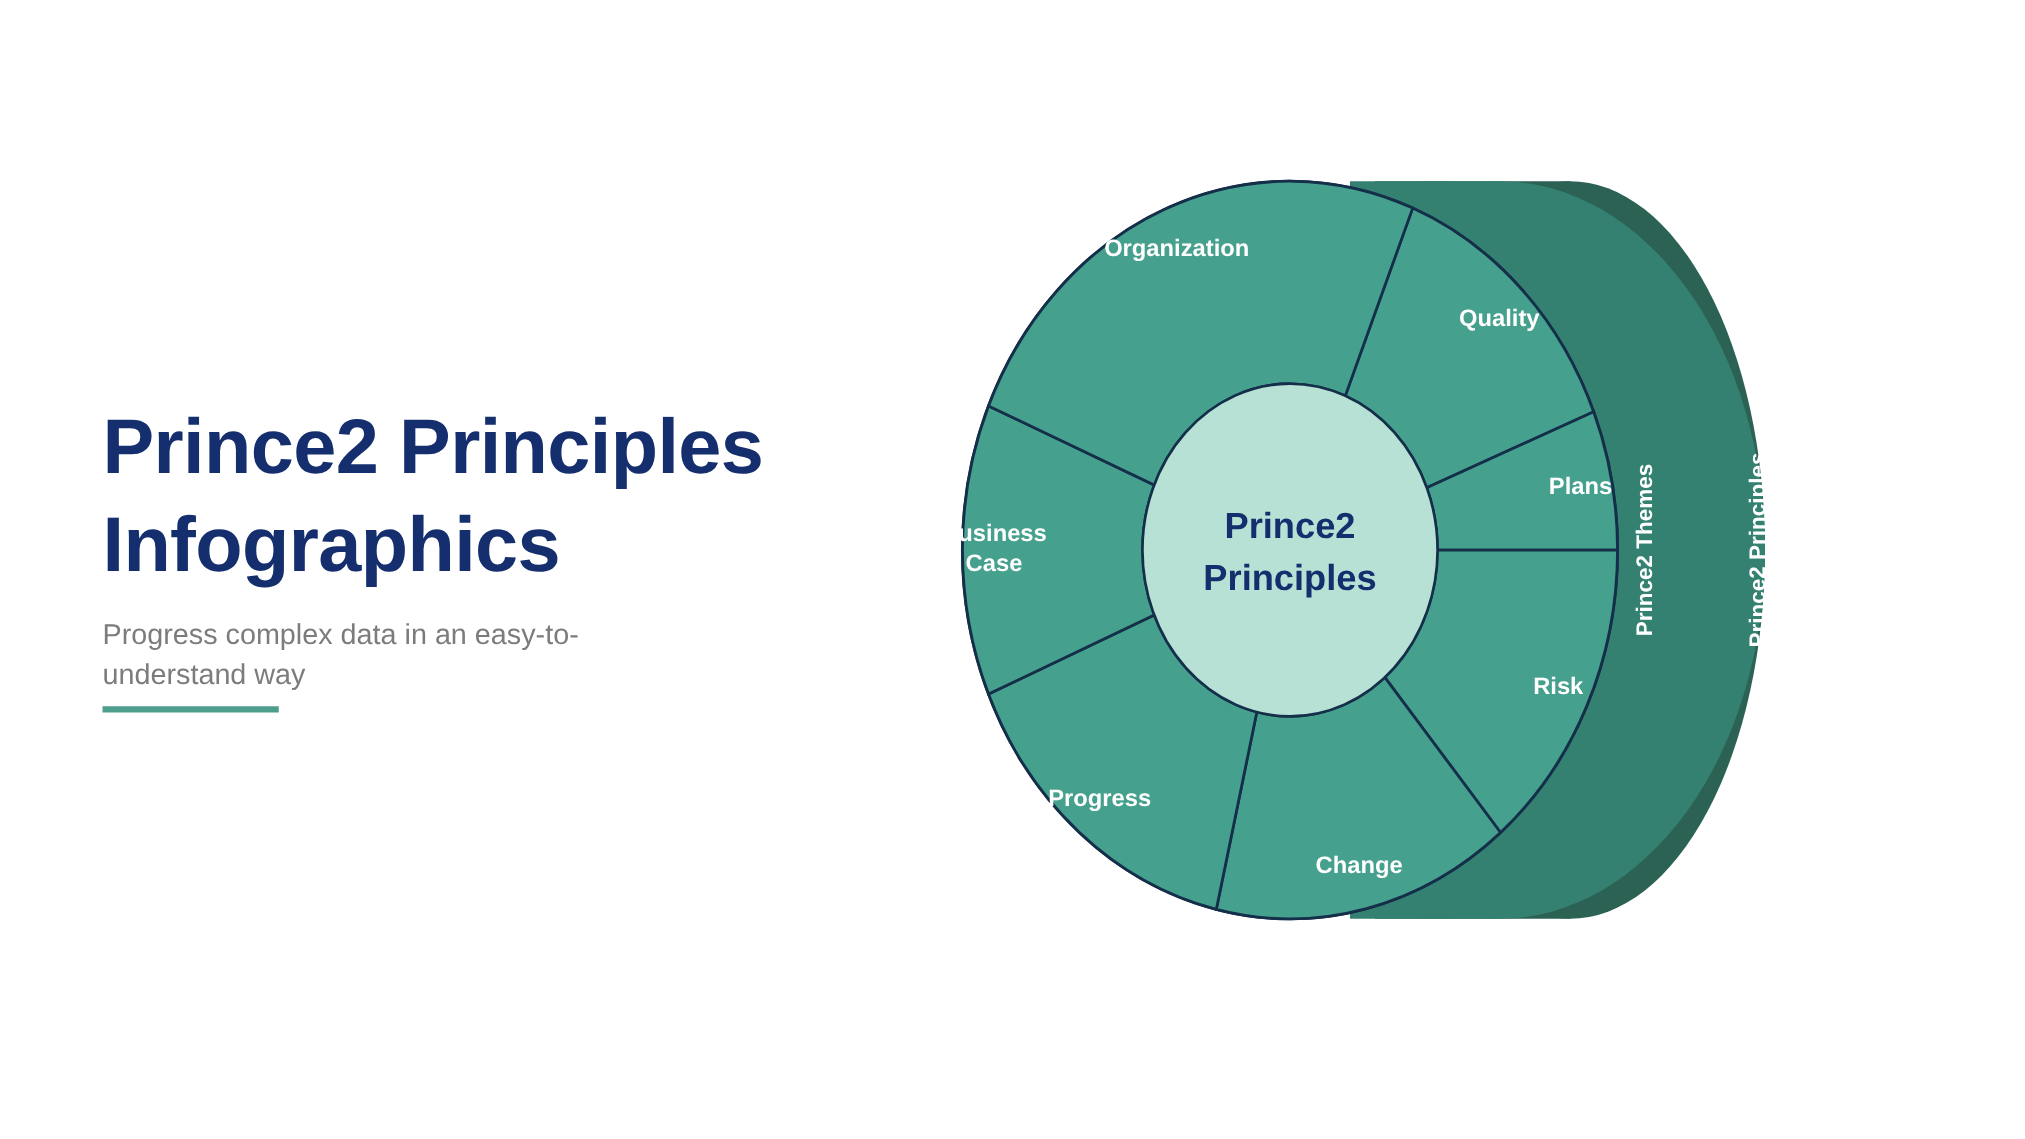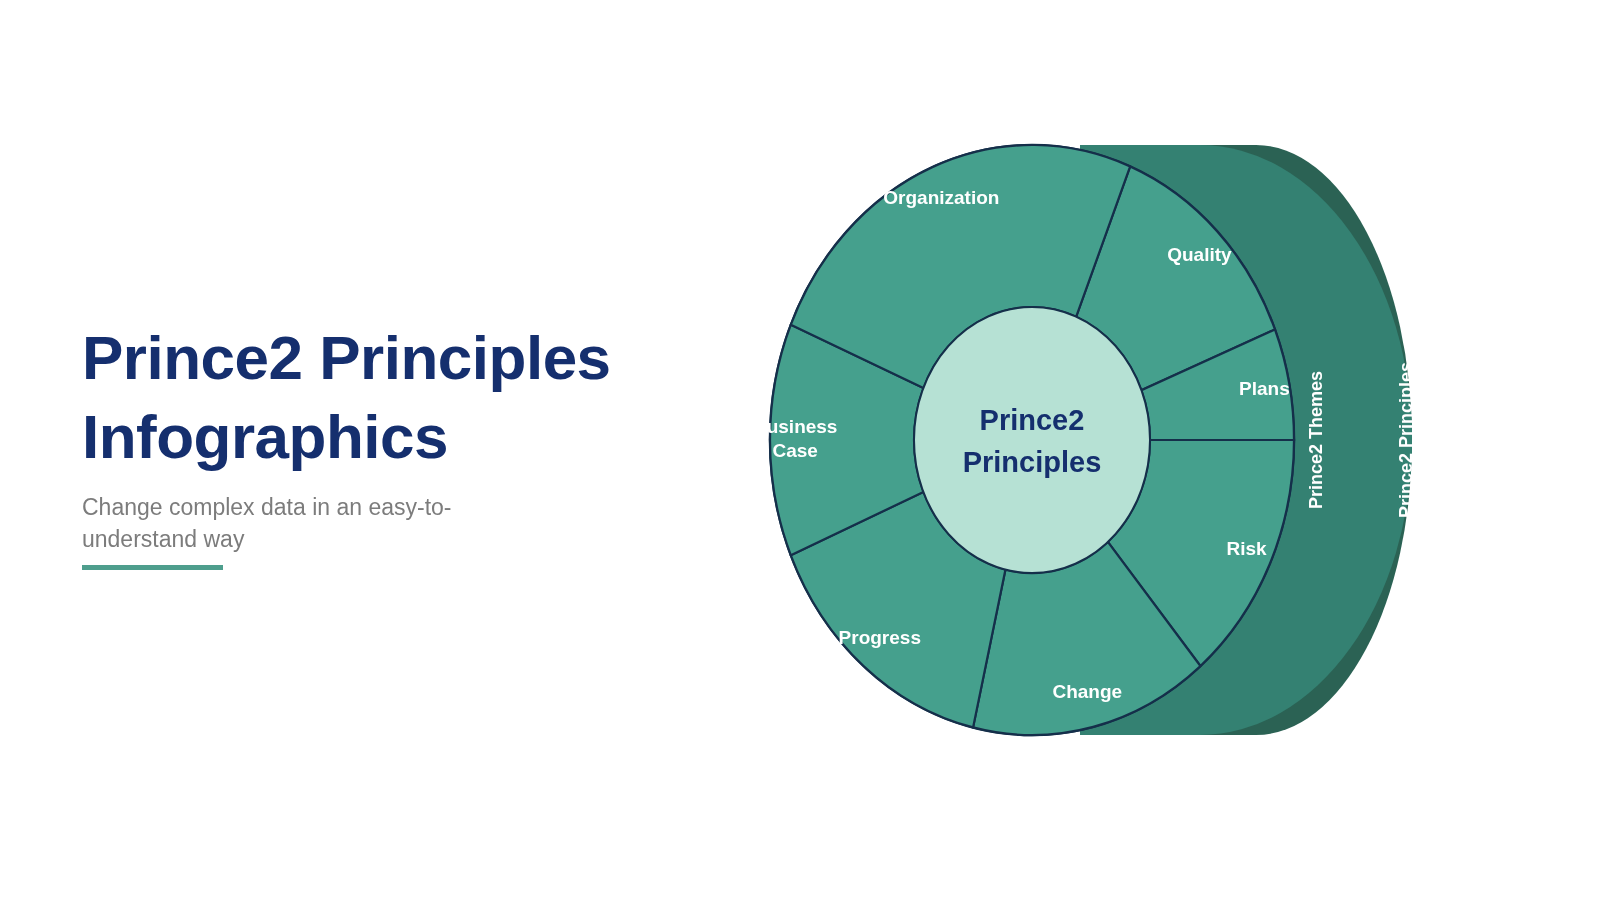--- a/index.html
+++ b/index.html
@@ -94,21 +94,21 @@
   }
 </style>
 </head>
 <body>
 
 <div id="slide">
 
   <div id="text-block">
     <h1 id="page-title">Prince2 Principles
 Infographics</h1>
-    <p id="page-subtitle">Change complex data in an easy-to-
+    <p id="page-subtitle">Progress complex data in an easy-to-
 understand way</p>
     <div id="accent-bar"></div>
   </div>
 
   <div id="diagram">
     <svg width="800" height="700" viewBox="0 0 800 700" xmlns="http://www.w3.org/2000/svg">
       <defs>
         <clipPath id="clip-back">
           <rect x="320" y="0" width="480" height="700"></rect>
         </clipPath>

